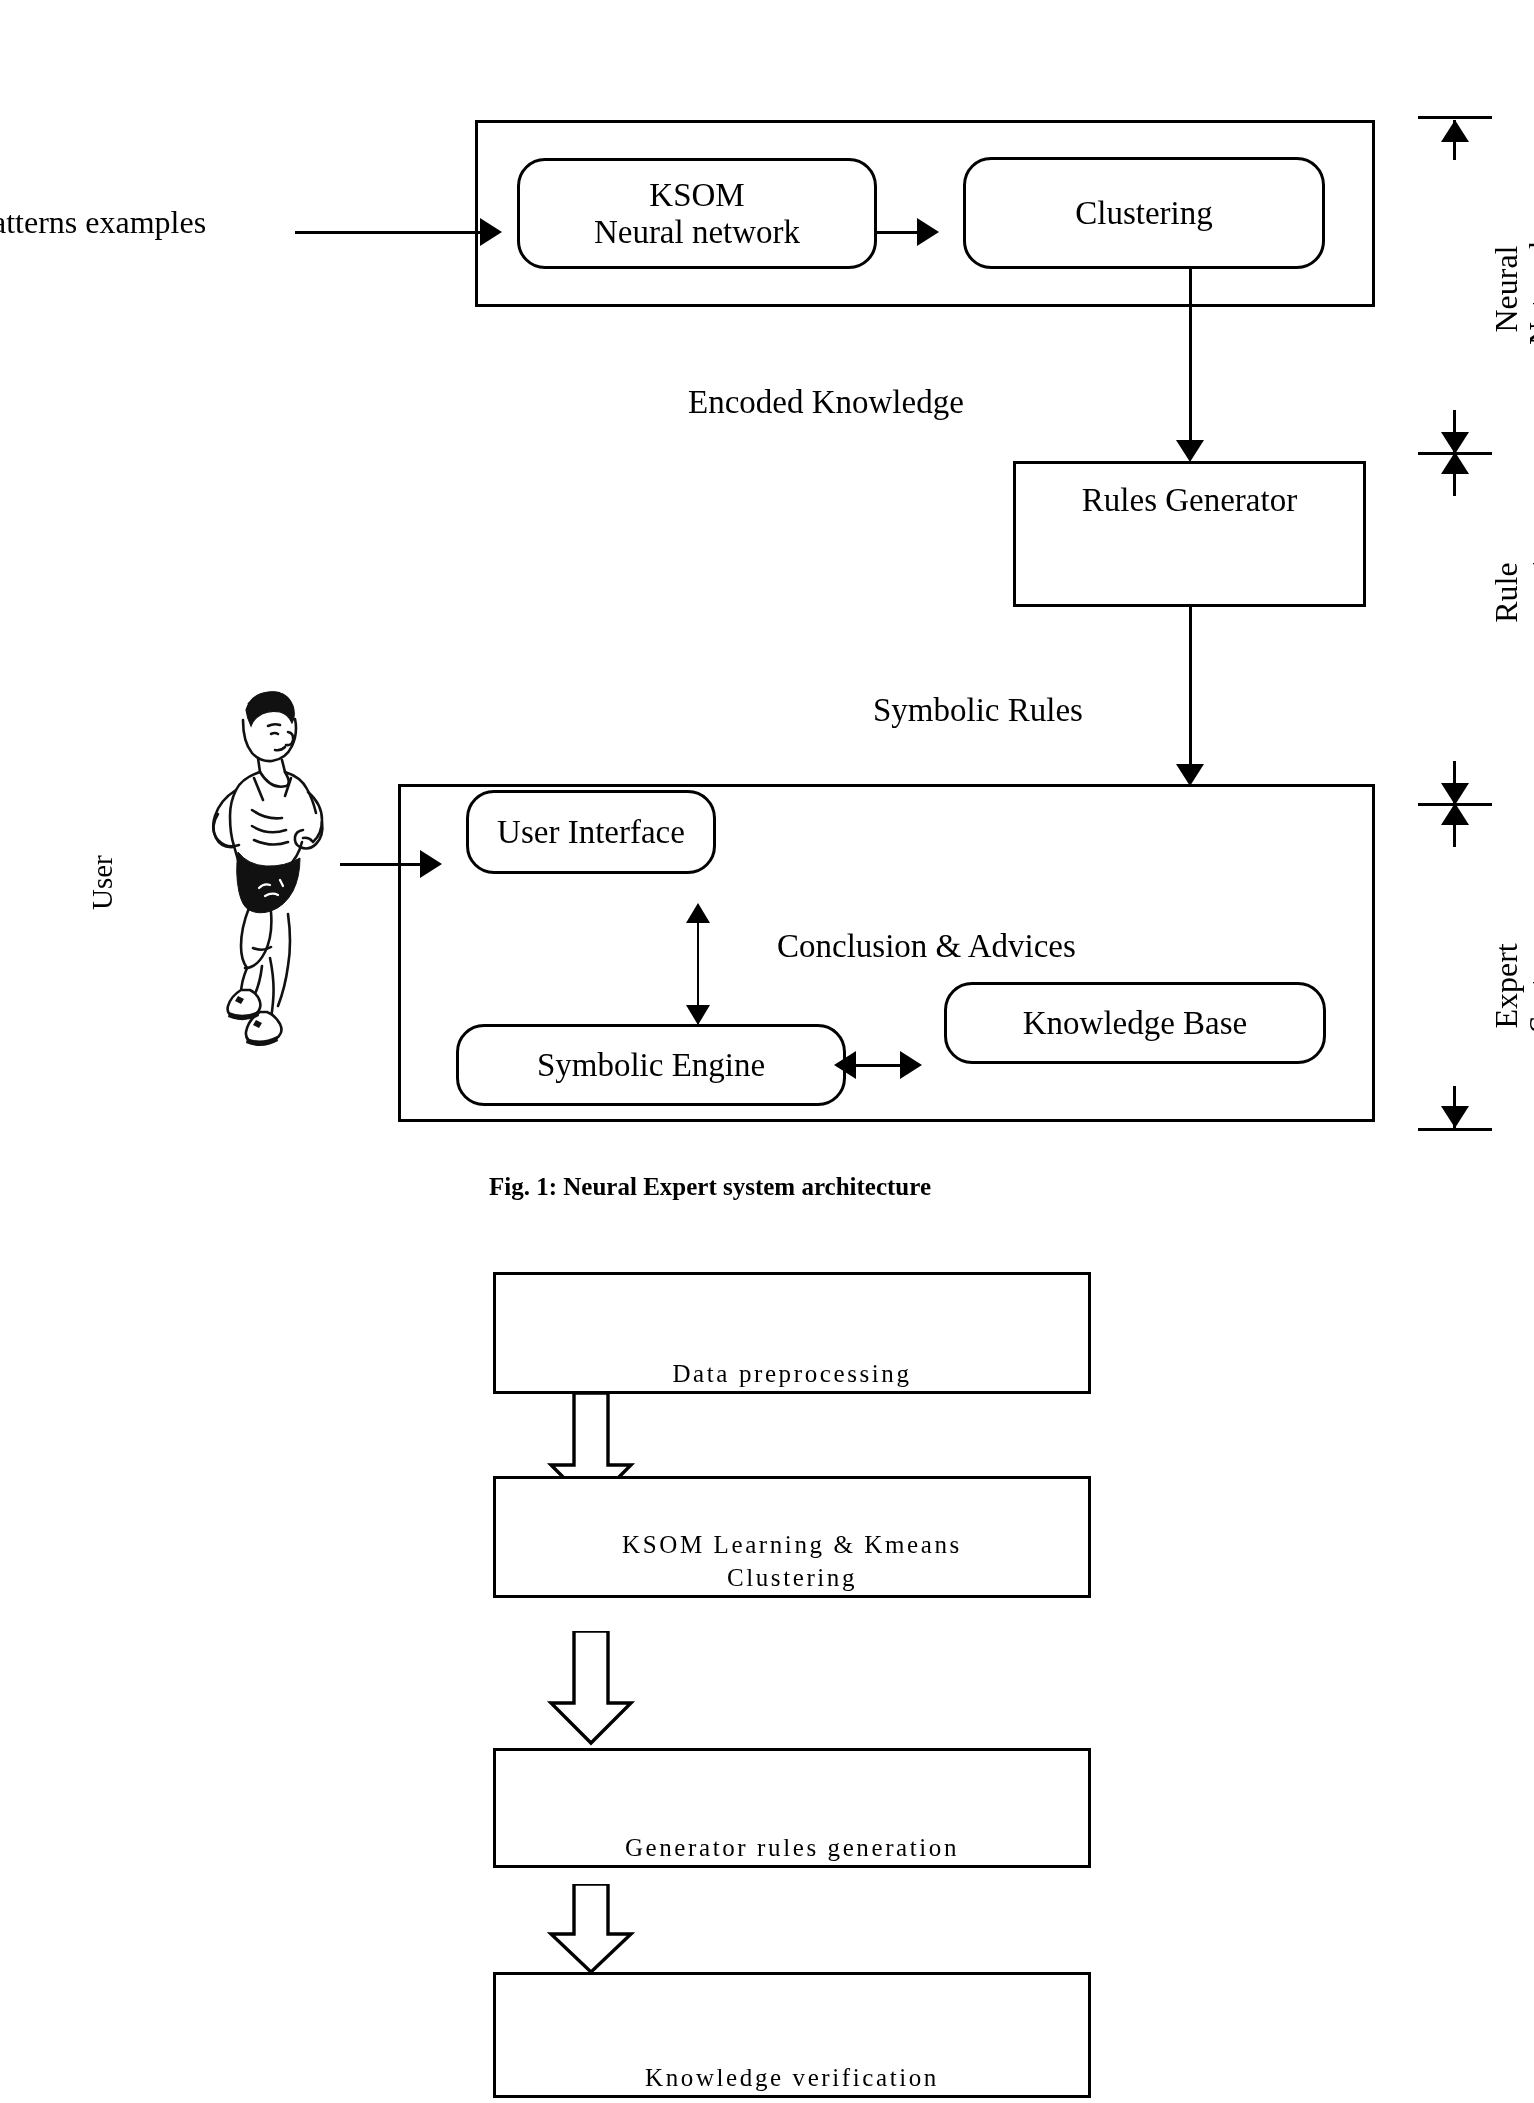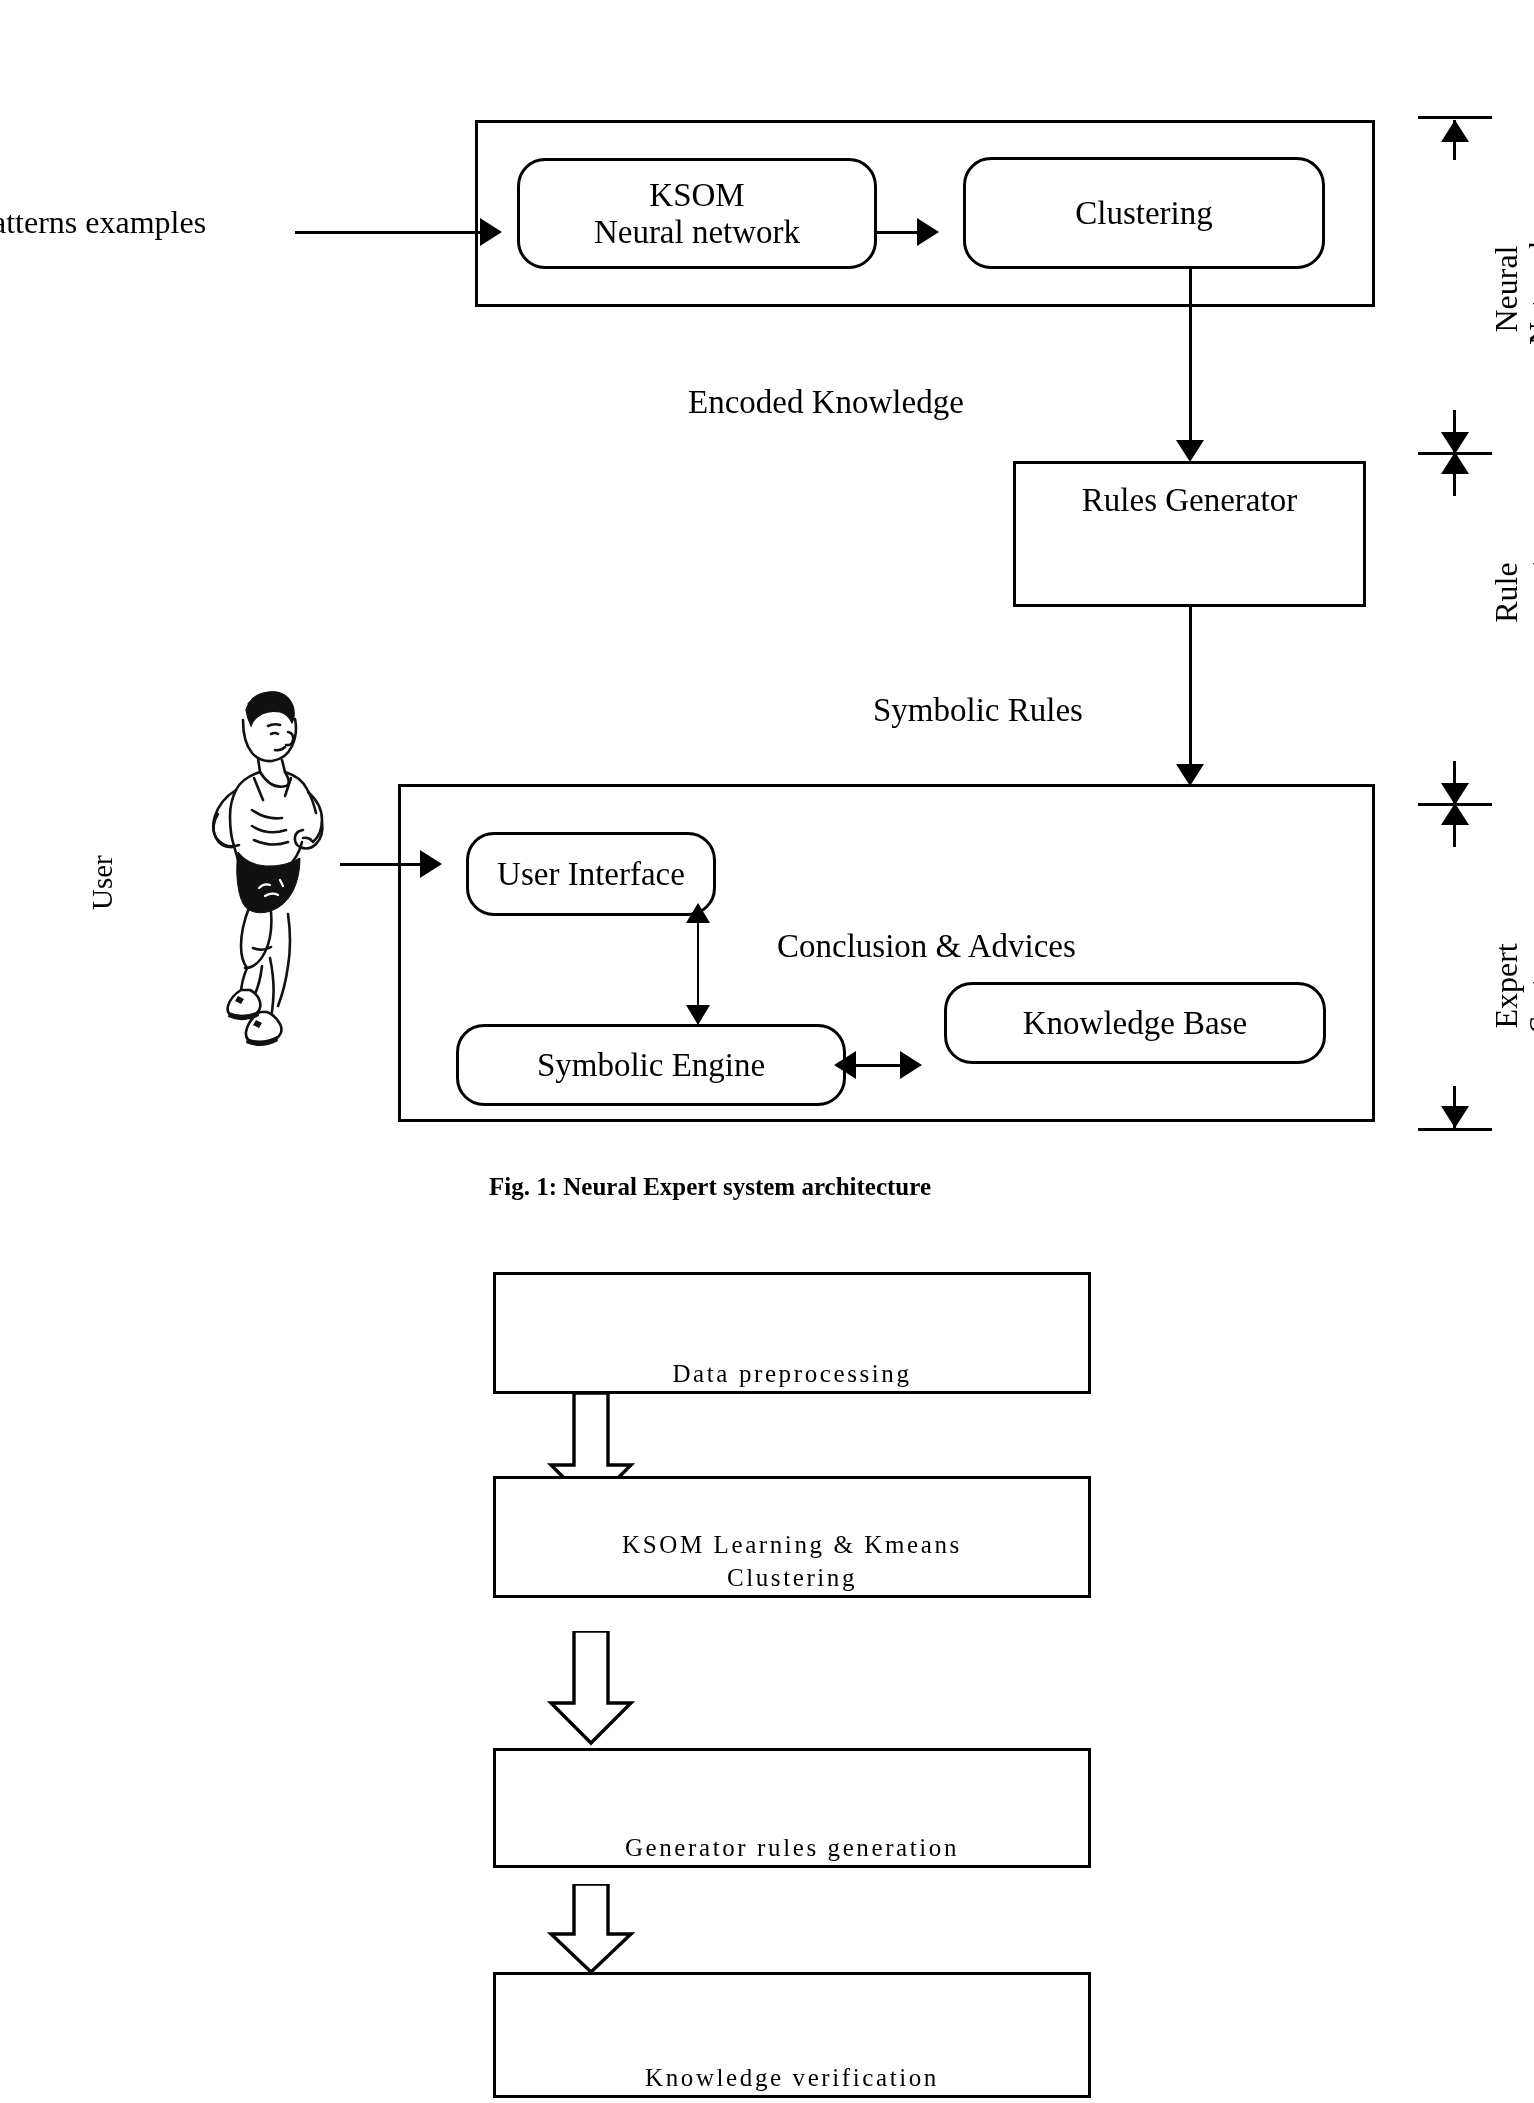--- a/index.html
+++ b/index.html
@@ -192,21 +192,21 @@
 
   <div class="vline" style="left:1189px; top:607px; height:173px;"></div>
   <div class="arrow-d" style="left:1176px; top:764px;"></div>
   <div class="lbl t-32" style="left:873px; top:692px;">Symbolic Rules</div>
 
   <div class="outer-box" style="left:398px; top:784px; width:977px; height:338px;"></div>
 
   <div class="hline" style="left:340px; top:863px; width:80px;"></div>
   <div class="arrow-r" style="left:420px; top:850px;"></div>
 
-  <div class="inner-box t-32" style="left:466px; top:832px; width:250px; height:84px;">
+  <div class="inner-box t-32" style="left:466px; top:790px; width:250px; height:84px;">
     <div>User Interface</div>
   </div>
 
   <div class="vline-thin" style="left:697px; top:906px; height:118px;"></div>
   <div class="arrow-u-sm" style="left:686px; top:903px;"></div>
   <div class="arrow-d-sm" style="left:686px; top:1005px;"></div>
 
   <div class="lbl t-32" style="left:777px; top:928px;">Conclusion &amp; Advices</div>
 
   <div class="inner-box t-32" style="left:456px; top:1024px; width:390px; height:82px;">

